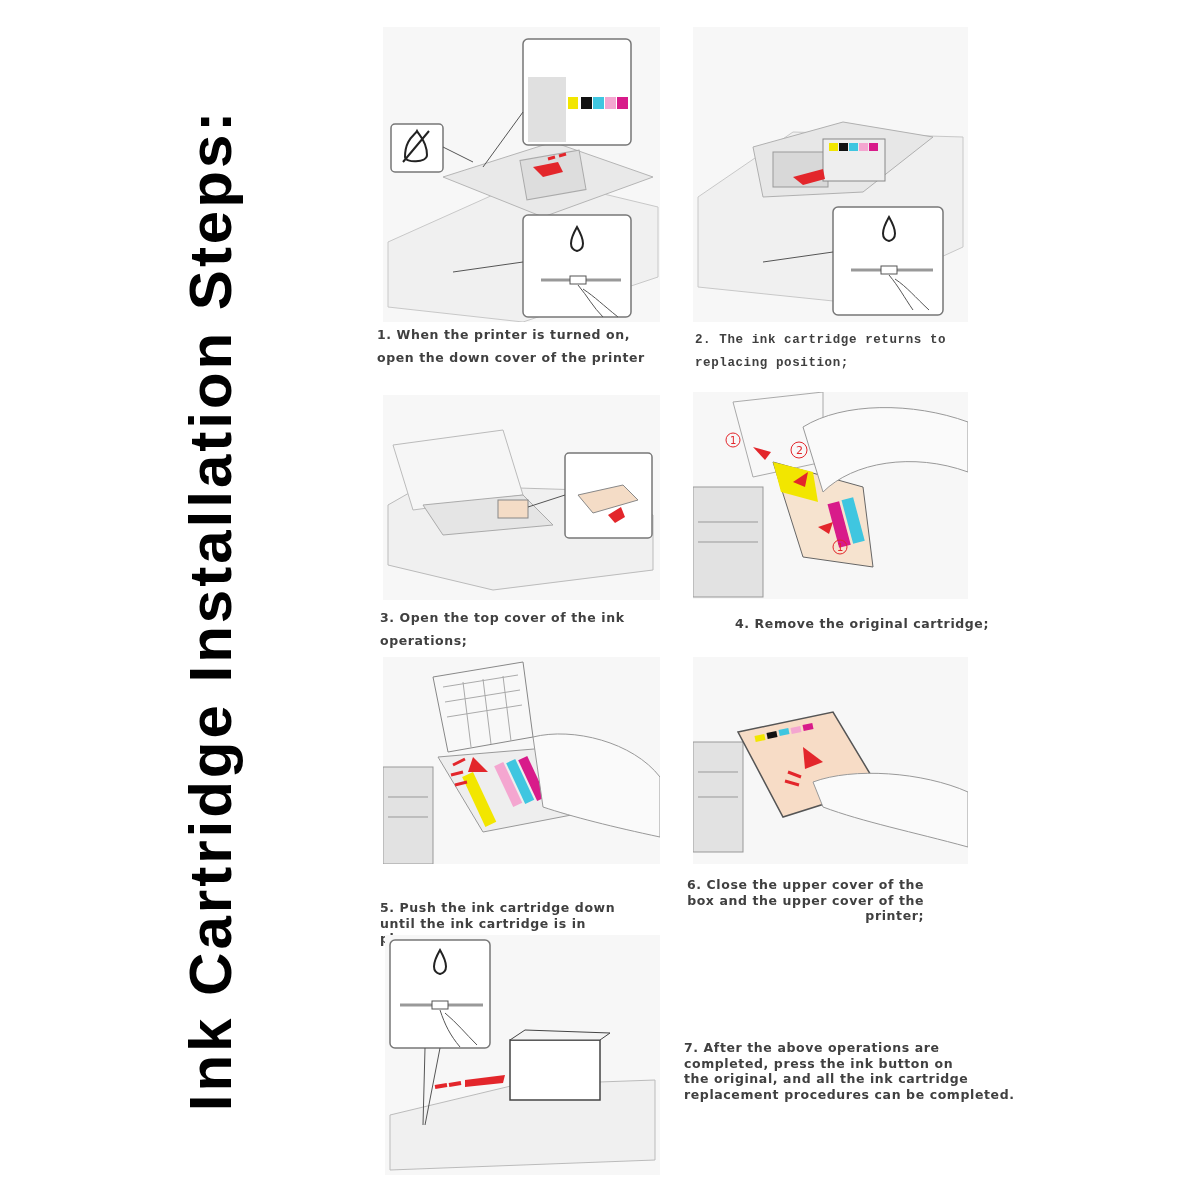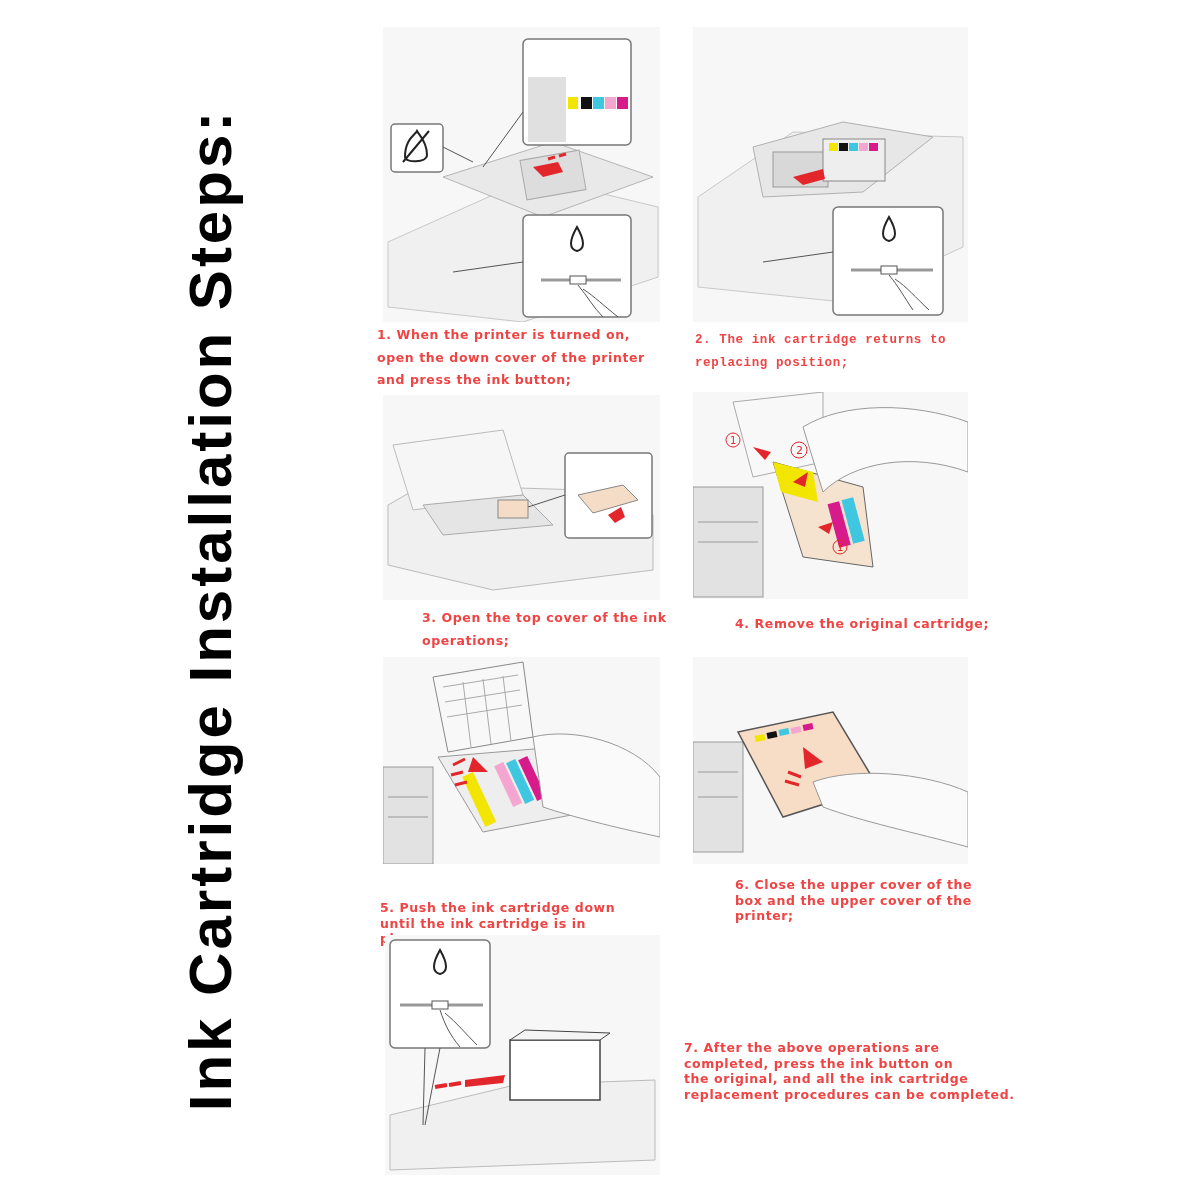--- a/index.html
+++ b/index.html
@@ -9,21 +9,21 @@
     position: absolute; left: 40px; top: 480px;
     transform: translate(-50%, -50%) rotate(-90deg);
     white-space: nowrap;
     font-family: "Liberation Sans", sans-serif; font-weight: 700;
     font-size: 60px; letter-spacing: 3px; color: #000;
   }
   .panel { position: absolute; background: #f7f7f7; overflow: hidden; }
   .panel svg { position: absolute; left: 0; top: 0; width: 100%; height: 100%; }
   .caption {
     position: absolute; font-family: "DejaVu Sans", sans-serif; font-weight: 700;
-    font-size: 12.5px; line-height: 22.5px; letter-spacing: 0.6px; color: #ef4444;
+    font-size: 12.5px; line-height: 22.5px; letter-spacing: 0.6px; color: #404040;
   }
   .caption.tight { line-height: 15.5px; }
   .caption span { display: block; white-space: nowrap; }
 </style>
 </head>
 <body>
 
 <div class="title-wrap">
   <div class="title">Ink Cartridge Installation Steps:</div>
 </div>
@@ -50,21 +50,20 @@
     <path d="M194 200 C186 214 186 222 194 224 C202 222 202 214 194 200 Z" fill="#fff" stroke="#222" stroke-width="2"></path>
     <line x1="158" y1="253" x2="238" y2="253" stroke="#999" stroke-width="3"></line>
     <rect x="187" y="249" width="16" height="8" fill="#fff" stroke="#555"></rect>
     <path d="M195 258 C205 270 210 280 220 290 M200 262 C212 270 220 278 235 290" fill="none" stroke="#555"></path>
     <line x1="140" y1="235" x2="70" y2="245" stroke="#555"></line>
   </svg>
 </div>
 <div class="caption" style="left:377px;top:324px;">
   <span>1. When the printer is turned on,</span>
   <span>open the down cover of the printer</span>
-  <span>and press the ink button;</span>
 </div>
 
 <div class="panel" style="left:693px;top:27px;width:275px;height:295px;">
   <svg viewBox="0 0 275 295">
     <path d="M5 170 L100 105 L270 110 L270 220 L150 275 L5 260 Z" fill="#f0f0f0" stroke="#c8c8c8"></path>
     <path d="M60 120 L150 95 L240 110 L170 165 L70 170 Z" fill="#e7e7e7" stroke="#b0b0b0"></path>
     <rect x="80" y="125" width="55" height="35" fill="#d8d8d8" stroke="#999"></rect>
     <rect x="130" y="112" width="62" height="42" fill="#eee" stroke="#888"></rect>
     <rect x="136" y="116" width="9" height="8" fill="#f2e600"></rect>
       <rect x="146" y="116" width="9" height="8" fill="#111"></rect>
@@ -90,21 +89,21 @@
     <path d="M5 110 L40 90 L200 95 L270 120 L270 175 L110 195 L5 170 Z" fill="#f0f0f0" stroke="#bbb"></path>
     <path d="M10 50 L120 35 L140 100 L30 115 Z" fill="#f6f6f6" stroke="#bbb"></path>
     <path d="M40 110 L140 100 L170 130 L60 140 Z" fill="#e5e5e5" stroke="#aaa"></path>
     <rect x="115" y="105" width="30" height="18" fill="#f4dcc6" stroke="#888"></rect>
     <rect x="182" y="58" width="87" height="85" rx="4" fill="#fff" stroke="#777" stroke-width="1.5"></rect>
     <path d="M195 100 L240 90 L255 105 L210 118 Z" fill="#f4dcc6" stroke="#888"></path>
     <path d="M225 120 L238 112 L242 122 L232 128 Z" fill="#e3262b"></path>
     <line x1="182" y1="100" x2="145" y2="112" stroke="#555"></line>
   </svg>
 </div>
-<div class="caption" style="left:380px;top:607px;margin-left:42px;">
+<div class="caption" style="left:380px;top:607px;">
   <span>3. Open the top cover of the ink</span>
   <span>operations;</span>
 </div>
 
 <div class="panel" style="left:693px;top:392px;width:275px;height:207px;">
   <svg viewBox="0 0 275 207">
     <rect x="0" y="95" width="70" height="110" fill="#e2e2e2" stroke="#999"></rect>
     <line x1="5" y1="130" x2="65" y2="130" stroke="#999"></line>
       <line x1="5" y1="150" x2="65" y2="150" stroke="#999"></line>
     <path d="M40 10 L130 0 L130 70 L60 85 Z" fill="#f8f8f8" stroke="#aaa"></path>
@@ -160,21 +159,21 @@
     <rect x="62" y="78" width="10" height="6" fill="#f2e600" transform="rotate(-12 67 81)"></rect>
     <rect x="74" y="75" width="10" height="6" fill="#111" transform="rotate(-12 79 78)"></rect>
     <rect x="86" y="72" width="10" height="6" fill="#3fc6e0" transform="rotate(-12 91 75)"></rect>
     <rect x="98" y="70" width="10" height="6" fill="#f4a6d0" transform="rotate(-12 103 73)"></rect>
     <rect x="110" y="67" width="10" height="6" fill="#d81b8a" transform="rotate(-12 115 70)"></rect>
     <path d="M110 90 L130 105 L112 112 Z" fill="#e3262b"></path>
     <path d="M95 115 L108 120 M92 124 L106 128" stroke="#e3262b" stroke-width="3"></path>
     <path d="M120 125 C160 110 230 115 275 135 L275 190 C220 175 170 165 130 150 Z" fill="#fafafa" stroke="#999"></path>
   </svg>
 </div>
-<div class="caption tight" style="left:735px;top:877px;">
+<div class="caption tight" style="left:687px;top:877px;text-align:right;">
   <span>6. Close the upper cover of the</span>
   <span>box and the upper cover of the</span>
   <span>printer;</span>
 </div>
 
 <div class="panel" style="left:385px;top:935px;width:275px;height:240px;">
   <svg viewBox="0 0 275 240">
     <path d="M5 180 L130 150 L270 145 L270 225 L5 235 Z" fill="#f0f0f0" stroke="#bbb"></path>
     <rect x="125" y="105" width="90" height="60" fill="#fff" stroke="#444" stroke-width="1.5"></rect>
     <path d="M125 105 L140 95 L225 98 L215 105 Z" fill="#f4f4f4" stroke="#444"></path>

